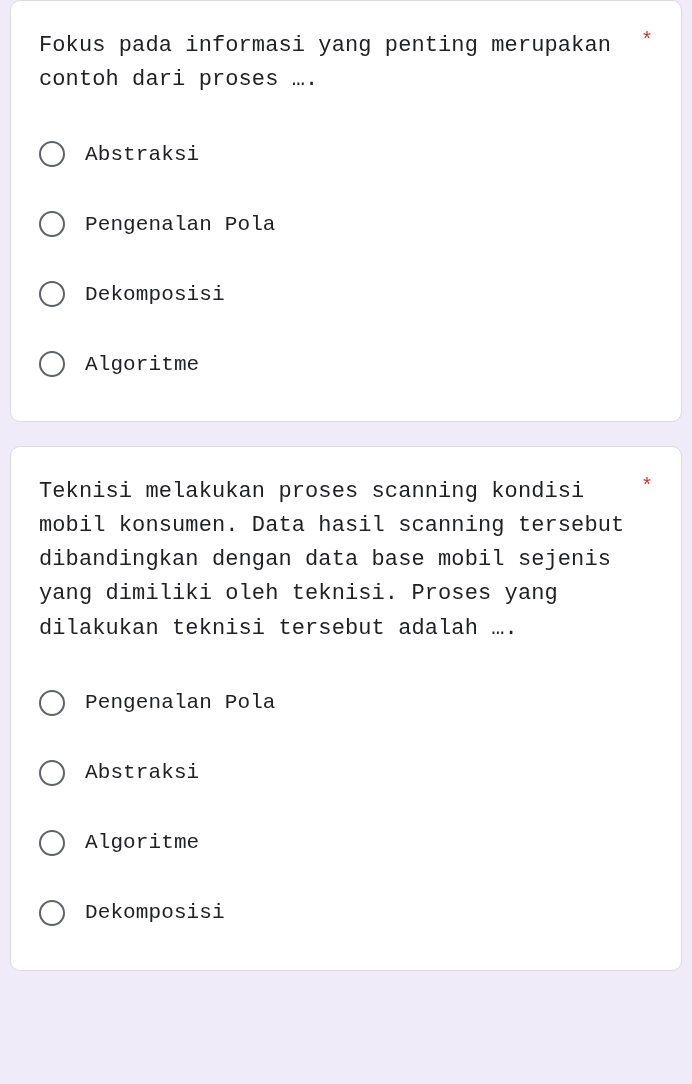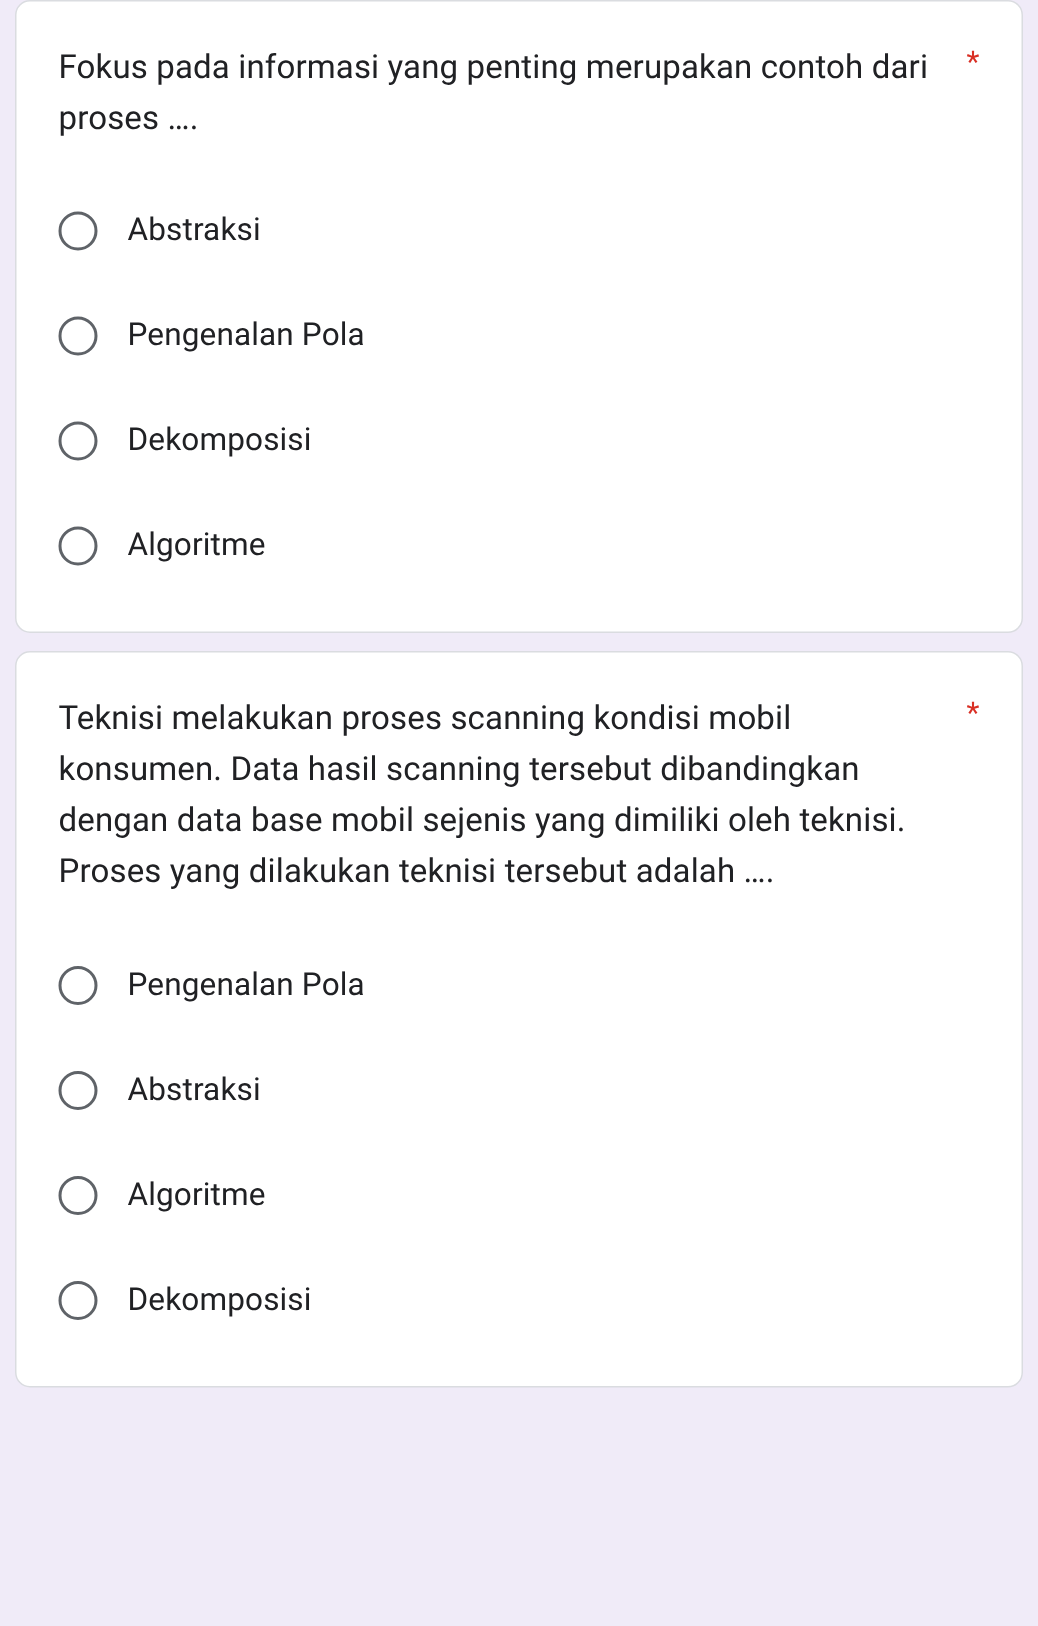--- a/index.html
+++ b/index.html
@@ -10,22 +10,23 @@
   body {
     font-family: Roboto, Arial, sans-serif;
     background: #f0ebf8;
     width: 692px;
     padding: 0 10px;
   }
   .card {
     background: #fff;
     border-radius: 10px;
     border: 1px solid #dadce0;
-    margin-bottom: 12px;
+    margin-bottom: 24px;
     padding: 28px 28px 36px 28px;
+    font-family: Liberation Mono, monospace;
   }
   .question-row {
     display: flex;
     align-items: flex-start;
     gap: 12px;
     margin-bottom: 36px;
   }
   .question-text {
     font-size: 22px;
     color: #202124;

